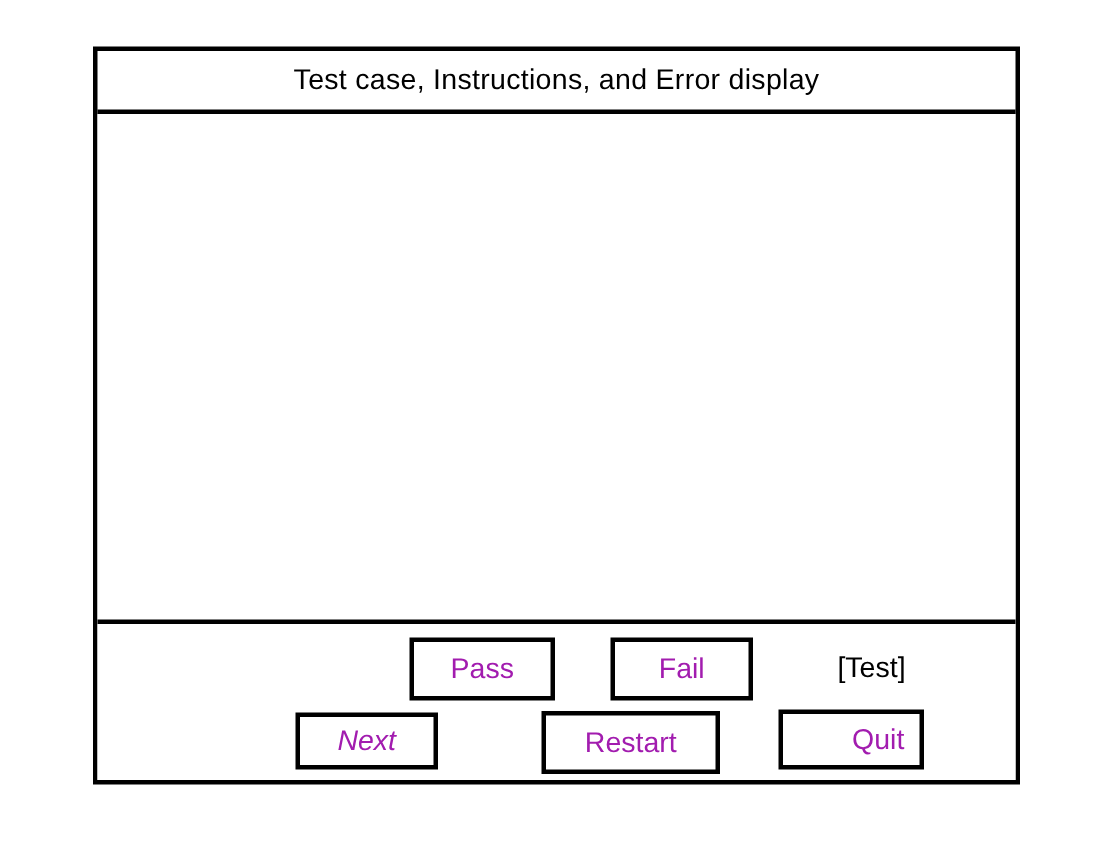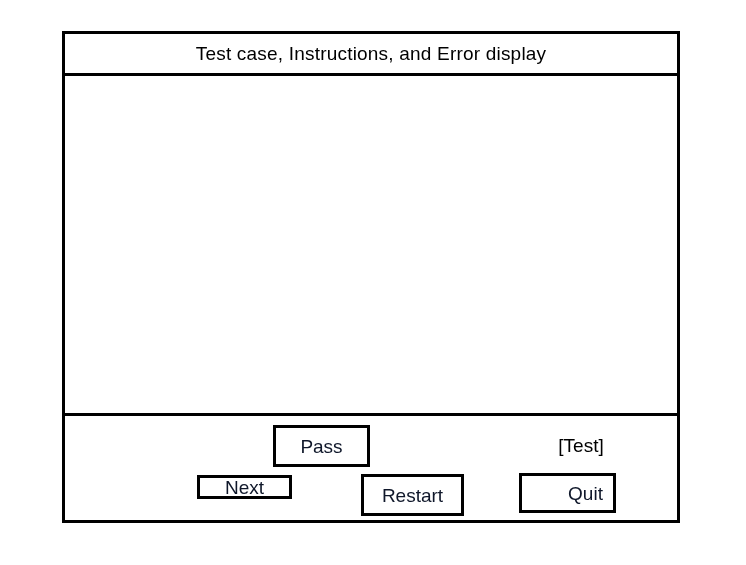--- a/index.html
+++ b/index.html
@@ -55,29 +55,29 @@
   .btn {
     position: absolute;
     box-sizing: border-box;
     border: 3px solid #000000;
     background: #ffffff;
     display: flex;
     align-items: center;
     justify-content: center;
     font-size: 19px;
     font-family: "Liberation Sans", sans-serif;
-    color: #0f172a;
+    color: #a21caf;
     padding: 0;
     cursor: pointer;
     line-height: 1;
   }
   .btn-pass    { left: 208px; top:  9px; width:  97px; height: 42px; }
   .btn-fail    { left: 342px; top:  9px; width:  95px; height: 42px; }
-  .btn-next    { left: 132px; top: 59px; width:  95px; height: 24px; }
-  .btn-restart { left: 296px; top: 58px; width: 103px; height: 42px; }
+  .btn-next    { left: 132px; top: 59px; width:  95px; height: 38px; font-style: italic; }
+  .btn-restart { left: 296px; top: 58px; width: 119px; height: 42px; }
   .btn-quit    { left: 454px; top: 57px; width:  97px; height: 40px; padding-left: 36px; }
   .timer-label {
     position: absolute;
     left: 471px;
     top: 9px;
     width: 90px;
     height: 42px;
     display: flex;
     align-items: center;
     justify-content: center;
@@ -94,20 +94,21 @@
     <div class="titlebar">
       <span class="title-text">Test case, Instructions, and Error display</span>
     </div>
 
     <div class="content"></div>
 
     <div class="footer">
 
       <button class="btn btn-pass">Pass</button>
 
+      <button class="btn btn-fail">Fail</button>
 
       <span class="timer-label">[Test]</span>
 
       <button class="btn btn-next">Next</button>
 
       <button class="btn btn-restart">Restart</button>
 
       <button class="btn btn-quit">Quit</button>
 
     </div>

